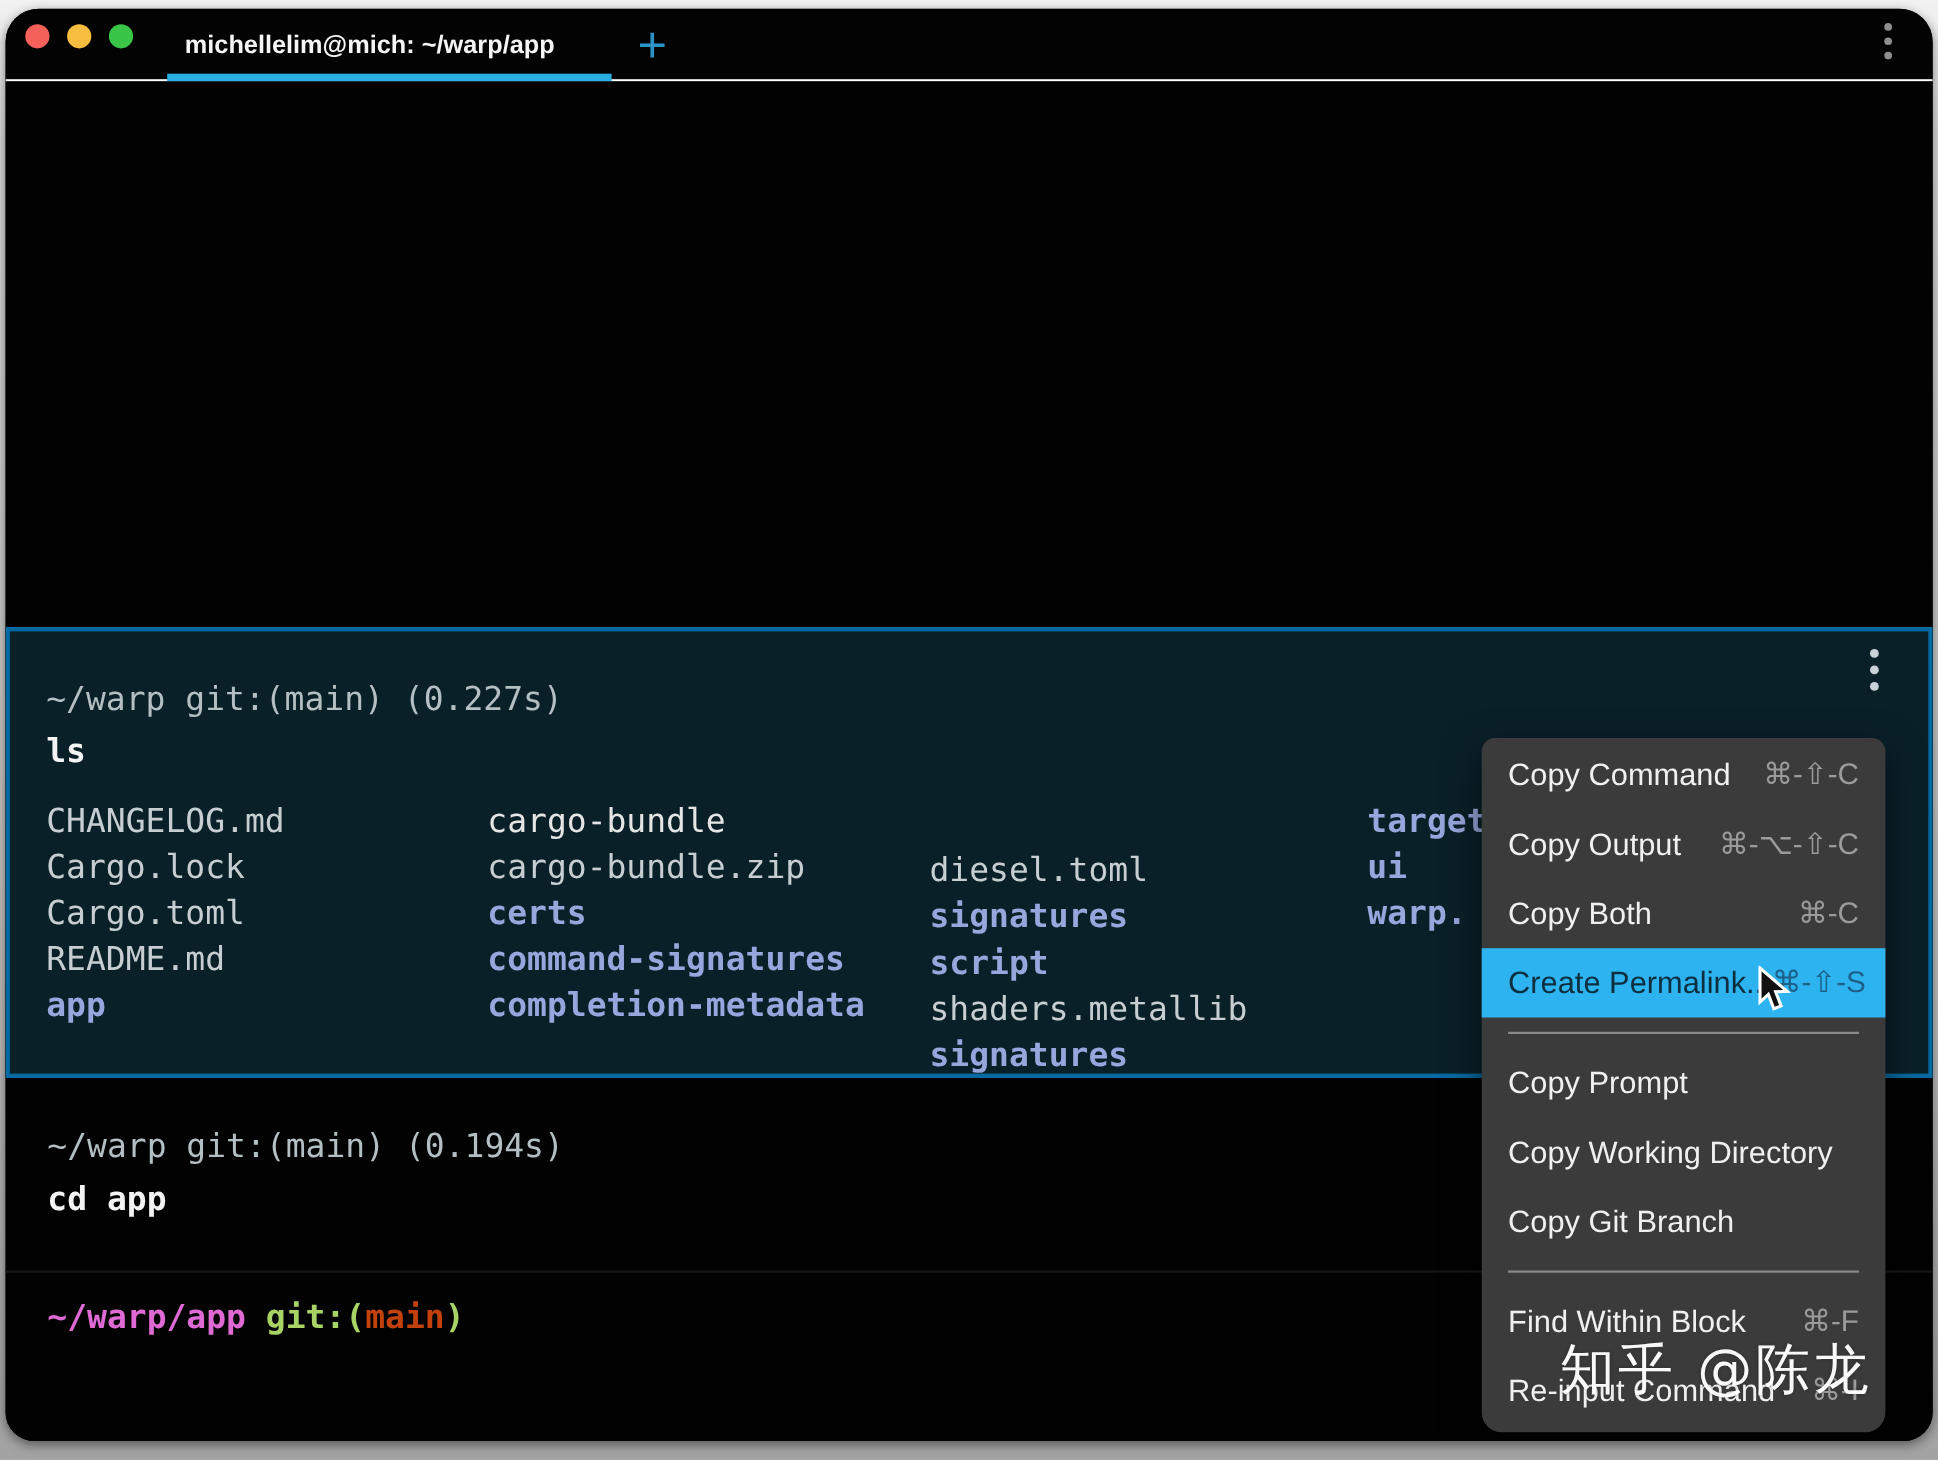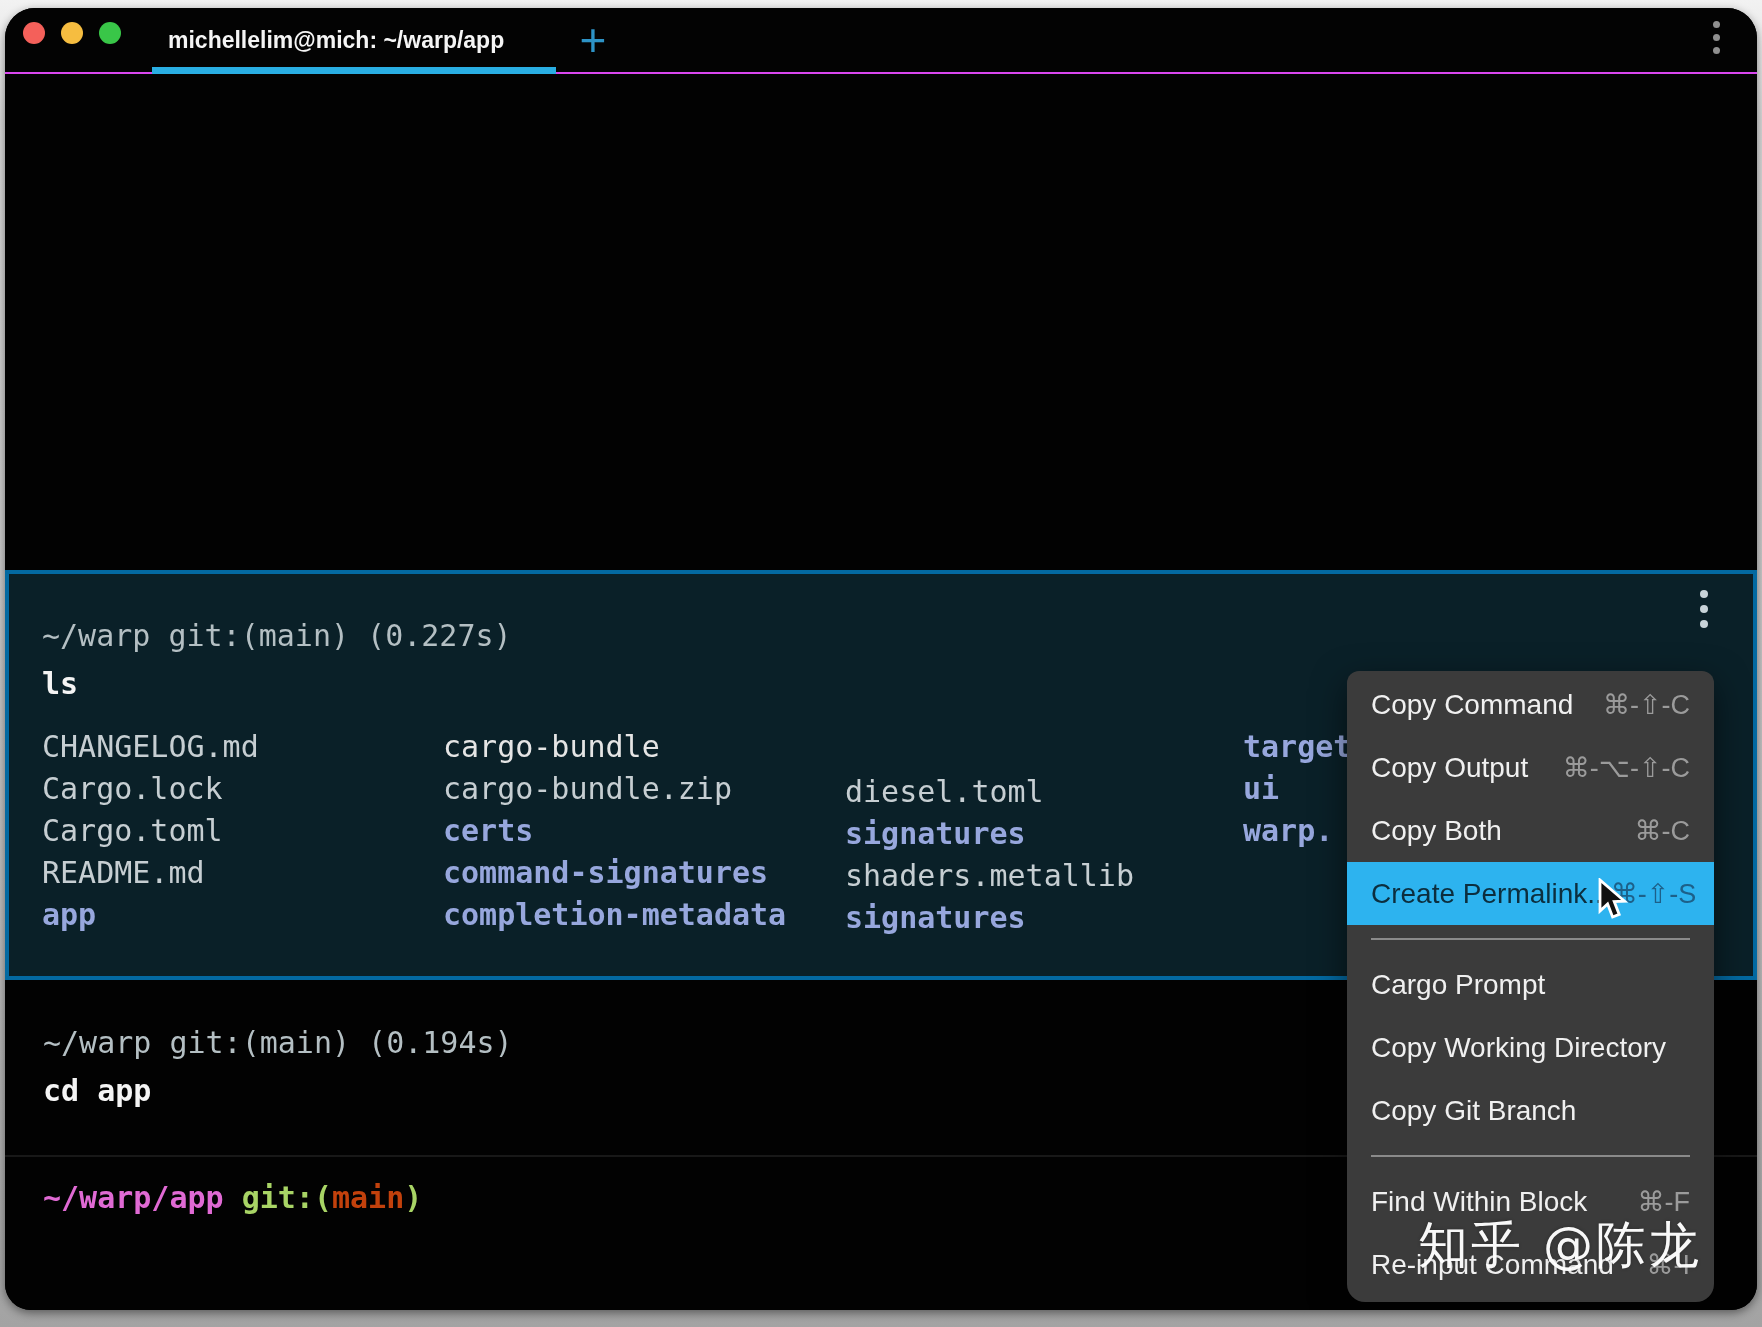--- a/index.html
+++ b/index.html
@@ -8,21 +8,21 @@
     background:linear-gradient(180deg,#f2f2f2 0px,#d9d9d9 120px,#bdbdbd 900px,#a3a3a3 1327px);
     font-family:"Liberation Sans","DejaVu Sans",sans-serif;
   }
   .page{position:absolute;left:0;top:0;width:1762px;height:1327px;}
   .window{
     position:absolute;left:5px;top:8px;width:1752px;height:1302px;
     background:#020202;border-radius:30px 30px 26px 26px;overflow:hidden;
     box-shadow:0 3px 10px rgba(0,0,0,.45);
   }
   
-  .tabbar{position:absolute;left:0;top:0;right:0;height:64px;background:#030303;border-bottom:2px solid #d946ef;padding-left:24px;}
+  .tabbar{position:absolute;left:0;top:0;right:0;height:64px;background:#030303;border-bottom:2px solid #ffffff;padding-left:24px;}
   .tl{position:absolute;top:14px;width:22px;height:22px;border-radius:50%;}
   .tl.red{left:18px;background:#f4605a;}
   .tl.yellow{left:56px;background:#f6bd40;}
   .tl.green{left:94px;background:#39c648;}
   .tab{position:absolute;left:147px;top:0;width:404px;height:64px;}
   .tab-title{
     position:absolute;left:16px;top:8px;height:48px;line-height:48px;
     color:#f5f5f5;font-weight:bold;font-size:23px;white-space:nowrap;
   }
   .tab-underline{position:absolute;left:0;bottom:-2px;width:404px;height:7px;background:#29aee3;}
@@ -118,20 +118,21 @@
             <div class="ls-col col1">
               <div class="ls-item special">cargo-bundle</div>
               <div class="ls-item plain">cargo-bundle.zip</div>
               <div class="ls-item dir">certs</div>
               <div class="ls-item dir">command-signatures</div>
               <div class="ls-item dir">completion-metadata</div>
             </div>
             <div class="ls-col col2">
               <div class="ls-item plain">diesel.toml</div>
               <div class="ls-item dir">signatures</div>
+              <div class="ls-item dir">script</div>
               <div class="ls-item plain">shaders.metallib</div>
               <div class="ls-item dir">signatures</div>
             </div>
             <div class="ls-col col3">
               <div class="ls-item dir">target</div>
               <div class="ls-item dir">ui</div>
               <div class="ls-item dir">warp.</div>
             </div>
           </div>
         <div class="kebab block-kebab">
@@ -161,21 +162,21 @@
         <div class="menu-item">
           <span class="mi-label">Copy Both</span>
           <span class="mi-key">⌘-C</span>
         </div>
         <div class="menu-item hl">
           <span class="mi-label">Create Permalink...</span>
           <span class="mi-key">⌘-⇧-S</span>
         </div>
         <div class="menu-sep"></div>
         <div class="menu-item">
-          <span class="mi-label">Cargo Prompt</span>
+          <span class="mi-label">Copy Prompt</span>
           <span class="mi-key"></span>
         </div>
         <div class="menu-item">
           <span class="mi-label">Copy Working Directory</span>
           <span class="mi-key"></span>
         </div>
         <div class="menu-item">
           <span class="mi-label">Copy Git Branch</span>
           <span class="mi-key"></span>
         </div>

